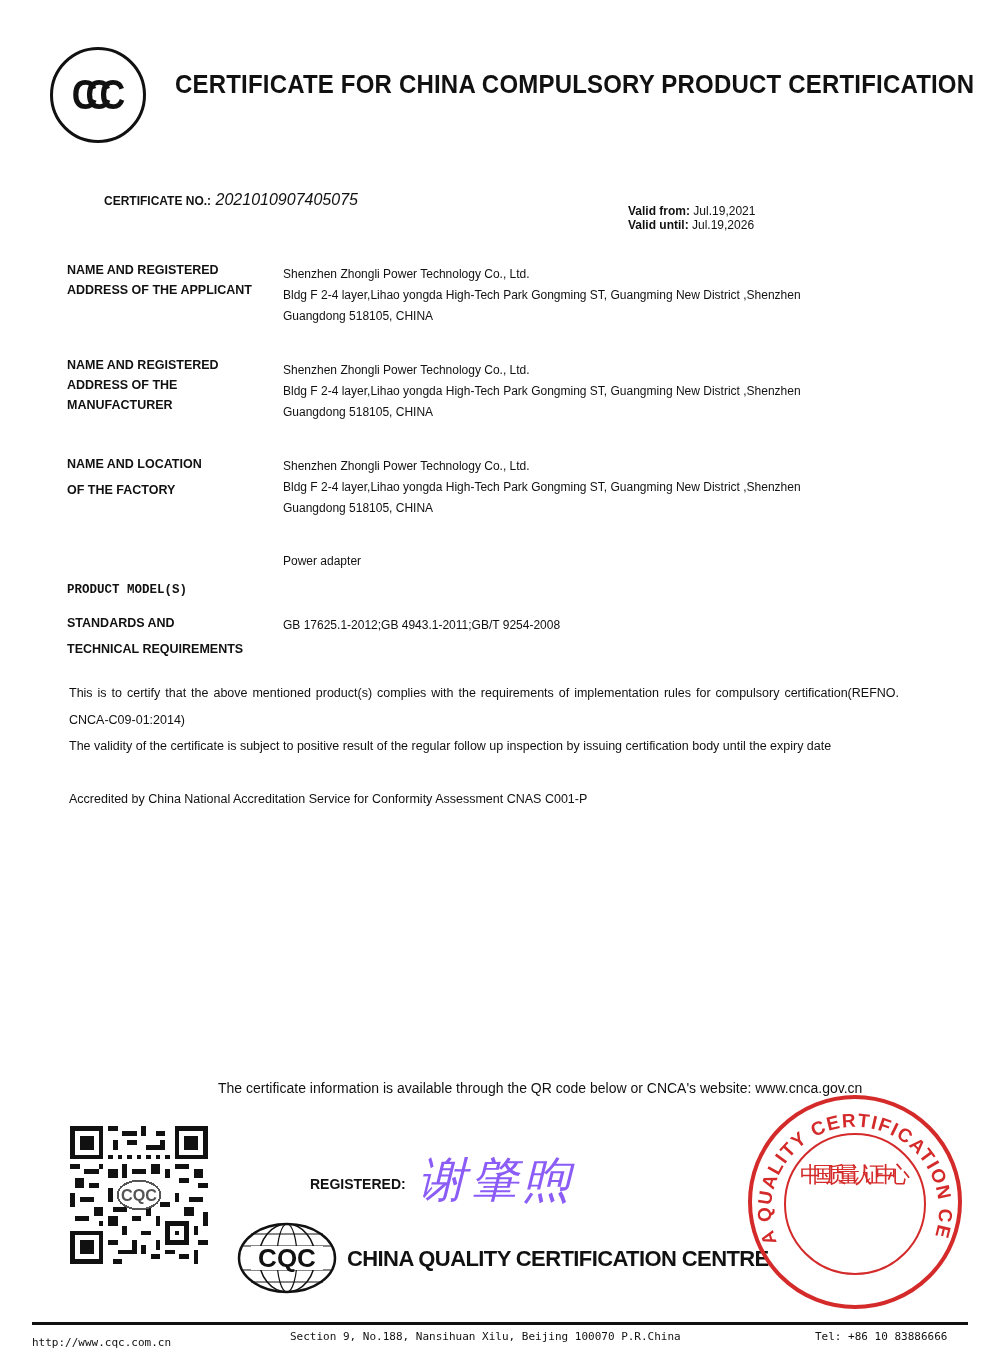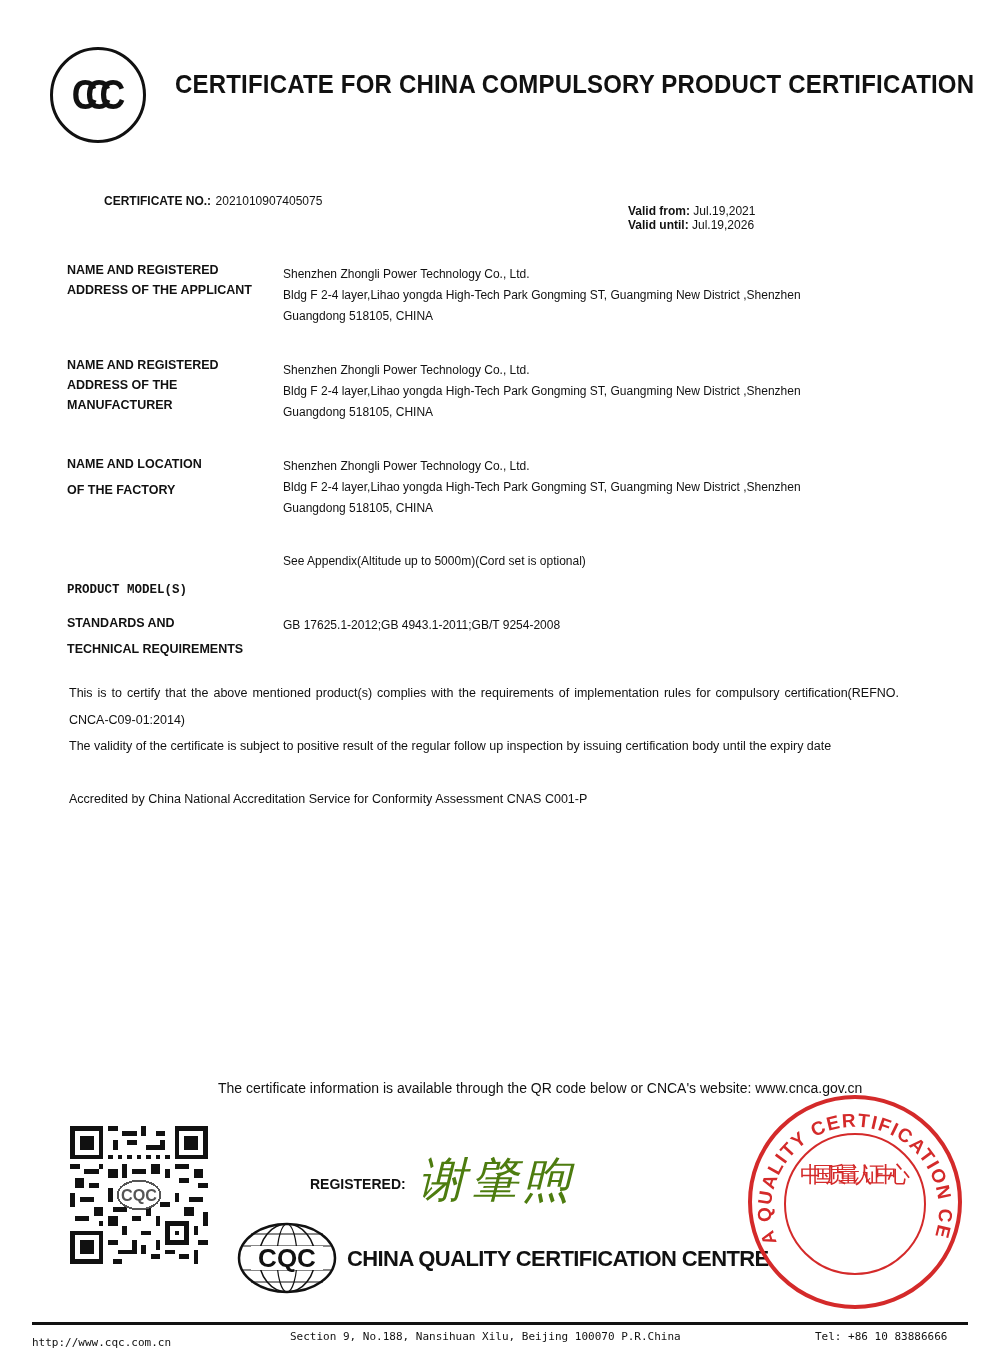--- a/index.html
+++ b/index.html
@@ -9,36 +9,36 @@
 
   .ccc-logo { left: 50px; top: 47px; width: 96px; height: 96px; border: 3px solid #111;
               border-radius: 50%; box-sizing: border-box; display: flex; align-items: center; justify-content: center; }
   .ccc-logo span { font-family: "Liberation Sans", sans-serif; font-weight: bold; font-size: 42px;
                    letter-spacing: -14px; transform: scaleX(0.85); margin-left: -12px; }
   .main-title { left: 175px; top: 70px; font-size: 25px; font-weight: bold; letter-spacing: 0.2px;
                 transform: scaleX(0.96); transform-origin: left; white-space: nowrap; }
 
   .cert-no { left: 104px; top: 191px; white-space: nowrap; }
   .cert-no .lbl { font-weight: bold; font-size: 12px; }
-  .cert-no .val { font-size: 12px; }
+  .cert-no .val { font-size: 16px; font-style: italic; }
   .valid { left: 628px; white-space: nowrap; font-size: 12px; }
   .valid .lbl { font-weight: bold; }
 
   .sec-label { left: 67px; width: 200px; font-size: 12.5px; font-weight: bold; line-height: 20px; text-transform: uppercase; }
   .sec-value { left: 283px; width: 620px; font-size: 12px; line-height: 21px; }
   .sec-value div { white-space: nowrap; }
 
   .para { left: 69px; width: 830px; font-size: 12.5px; line-height: 26.5px; text-align: justify; }
 
   .qr-note { left: 218px; top: 1080px; font-size: 14px; font-weight: normal; white-space: nowrap; }
 
   .qr { left: 70px; top: 1126px; width: 138px; height: 138px; }
 
   .sig-label { left: 310px; top: 1176px; font-size: 14px; font-weight: bold; }
-  .sig-name { left: 418px; top: 1148px; font-size: 48px; font-family: "DejaVu Serif", serif; font-style: italic; color: #4d7c0f; letter-spacing: 4px; }
+  .sig-name { left: 418px; top: 1148px; font-size: 48px; font-family: "DejaVu Serif", serif; font-style: italic; color: #8b5cf6; letter-spacing: 4px; }
 
   .cqc-logo { left: 237px; top: 1222px; width: 100px; height: 72px; }
   .cqc-name { left: 347px; top: 1246px; font-size: 22px; font-weight: bold; letter-spacing: -0.6px; white-space: nowrap; }
 
   .seal { left: 745px; top: 1092px; width: 220px; height: 220px; }
 
   .footer-line { left: 32px; top: 1322px; width: 936px; height: 3px; background: #111; }
   .footer { top: 1330px; font-family: "DejaVu Sans Mono", monospace; font-size: 11px; white-space: nowrap; }
 </style>
 </head>
@@ -90,21 +90,21 @@
 <div class="abs sec-value" style="top:456px;">
   <div>Shenzhen Zhongli Power Technology Co., Ltd.</div>
   <div>Bldg F 2-4 layer,Lihao yongda High-Tech Park Gongming ST, Guangming New District ,Shenzhen</div>
   <div>Guangdong 518105, CHINA</div>
 </div>
 
 <div class="abs sec-label" style="top:580px;font-family:Liberation Mono, monospace;">
   <div>PRODUCT MODEL(S)</div>
 </div>
 <div class="abs sec-value" style="top:552px; line-height:19px;">
-  <div>See Appendix(Altitude up to 5000m)(Cord set is optional)</div>
+  <div>Power adapter</div>
 </div>
 
 <div class="abs sec-label" style="top:610px; line-height:26px;">
   <div>STANDARDS AND</div>
   <div>TECHNICAL REQUIREMENTS</div>
 </div>
 <div class="abs sec-value" style="top:615px;">
   <div>GB 17625.1-2012;GB 4943.1-2011;GB/T 9254-2008</div>
 </div>
 

